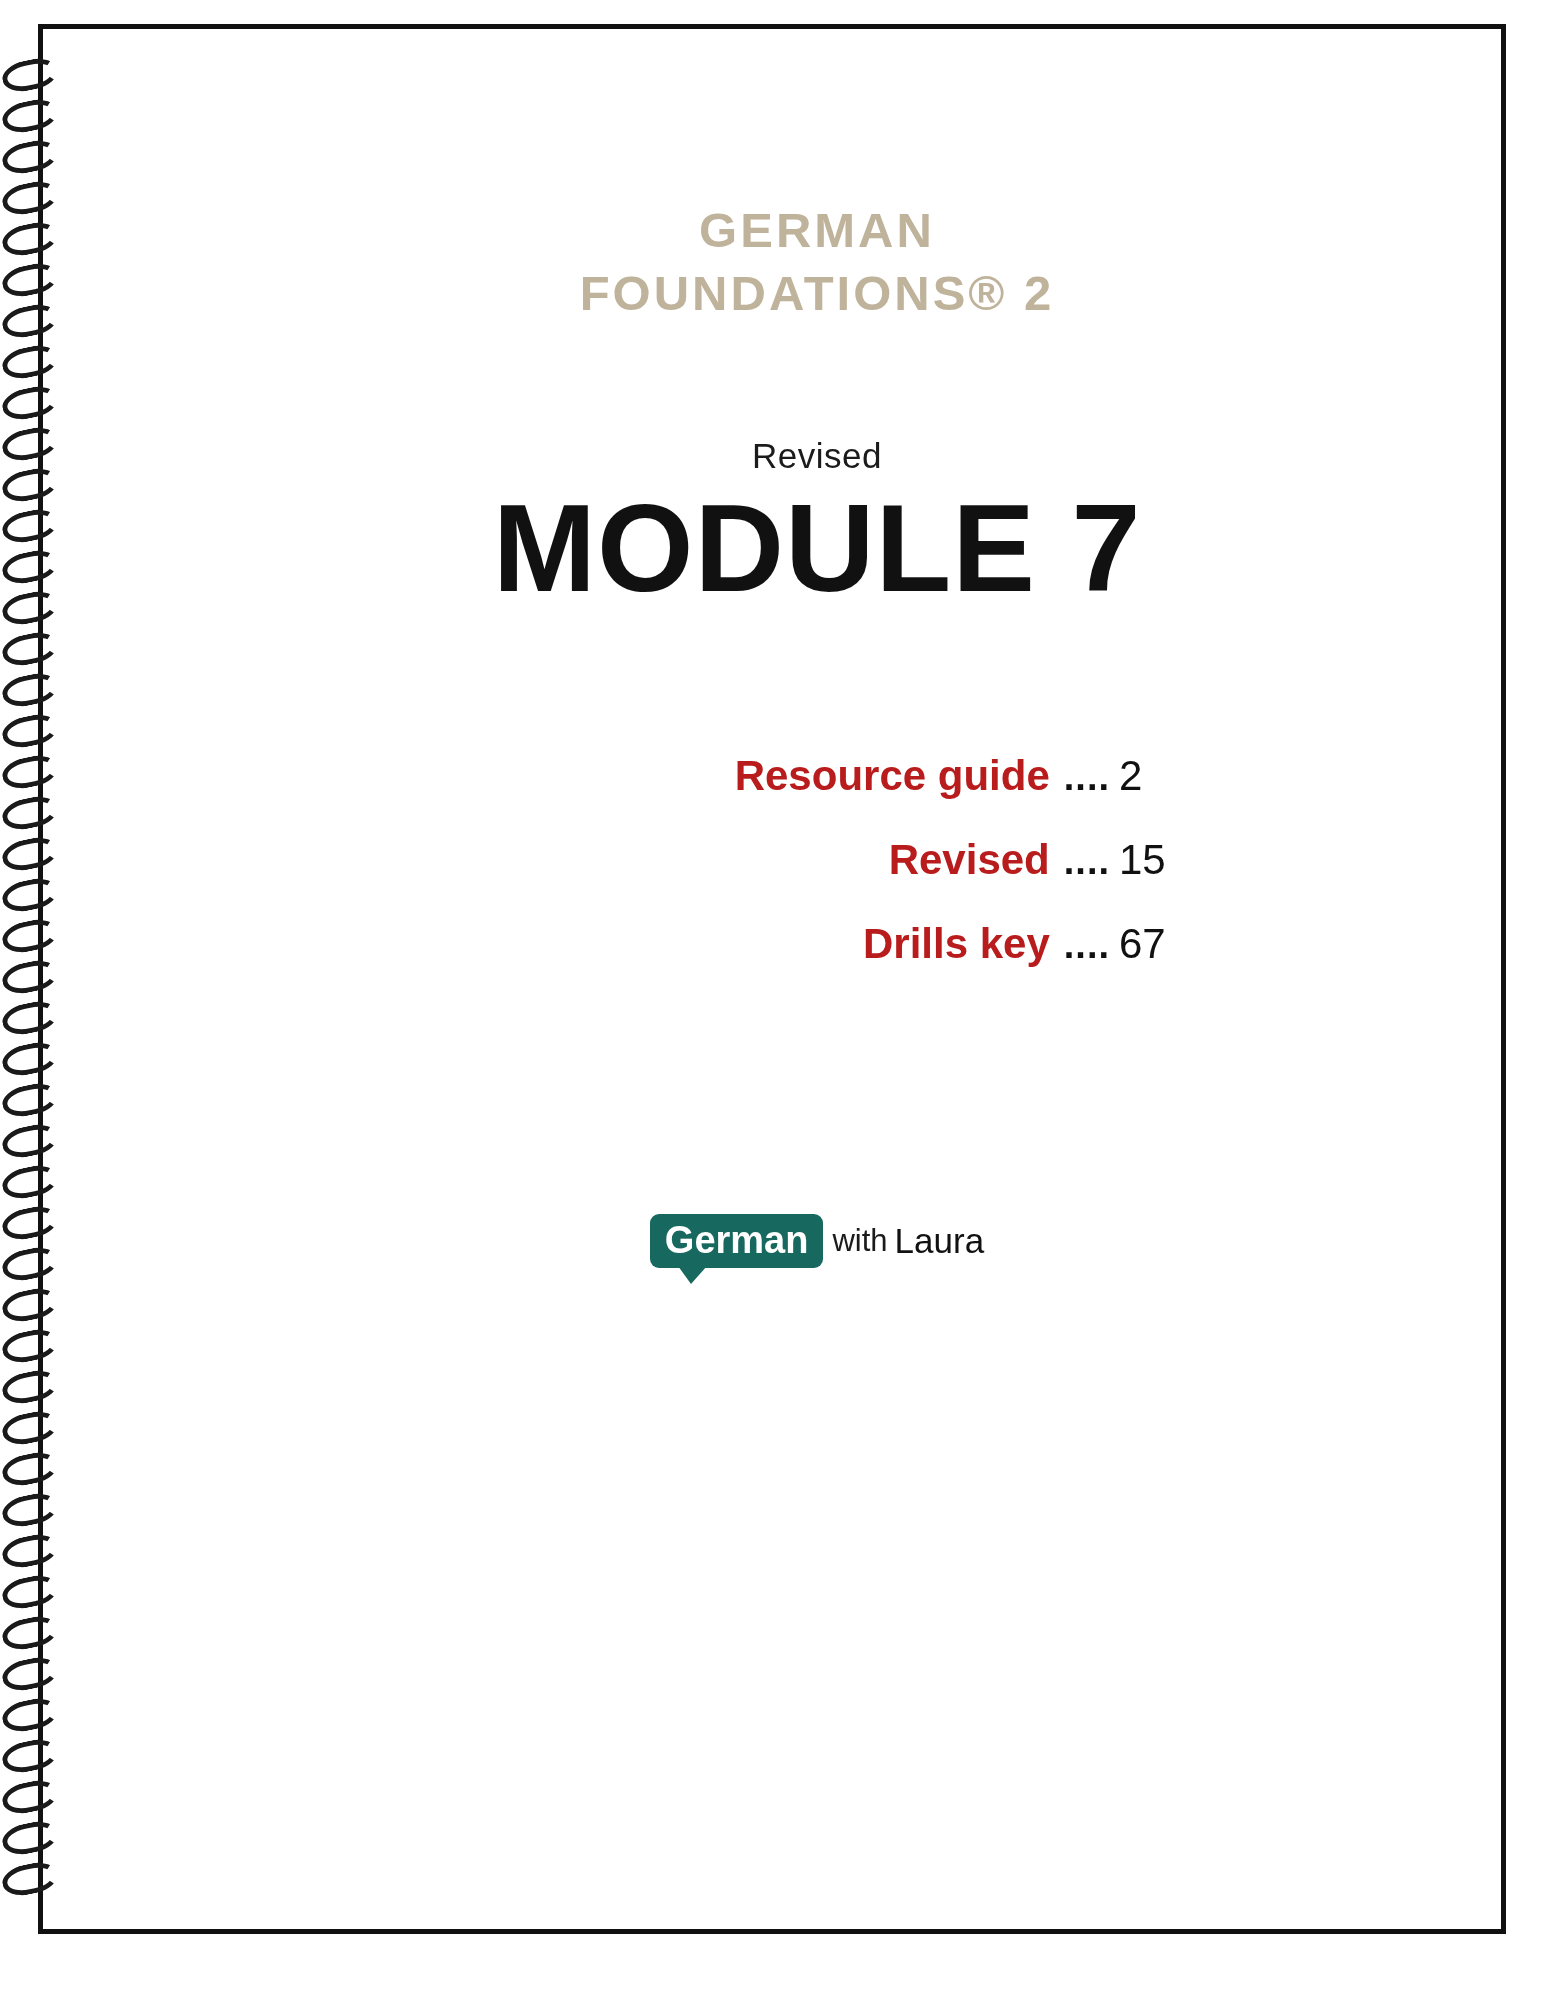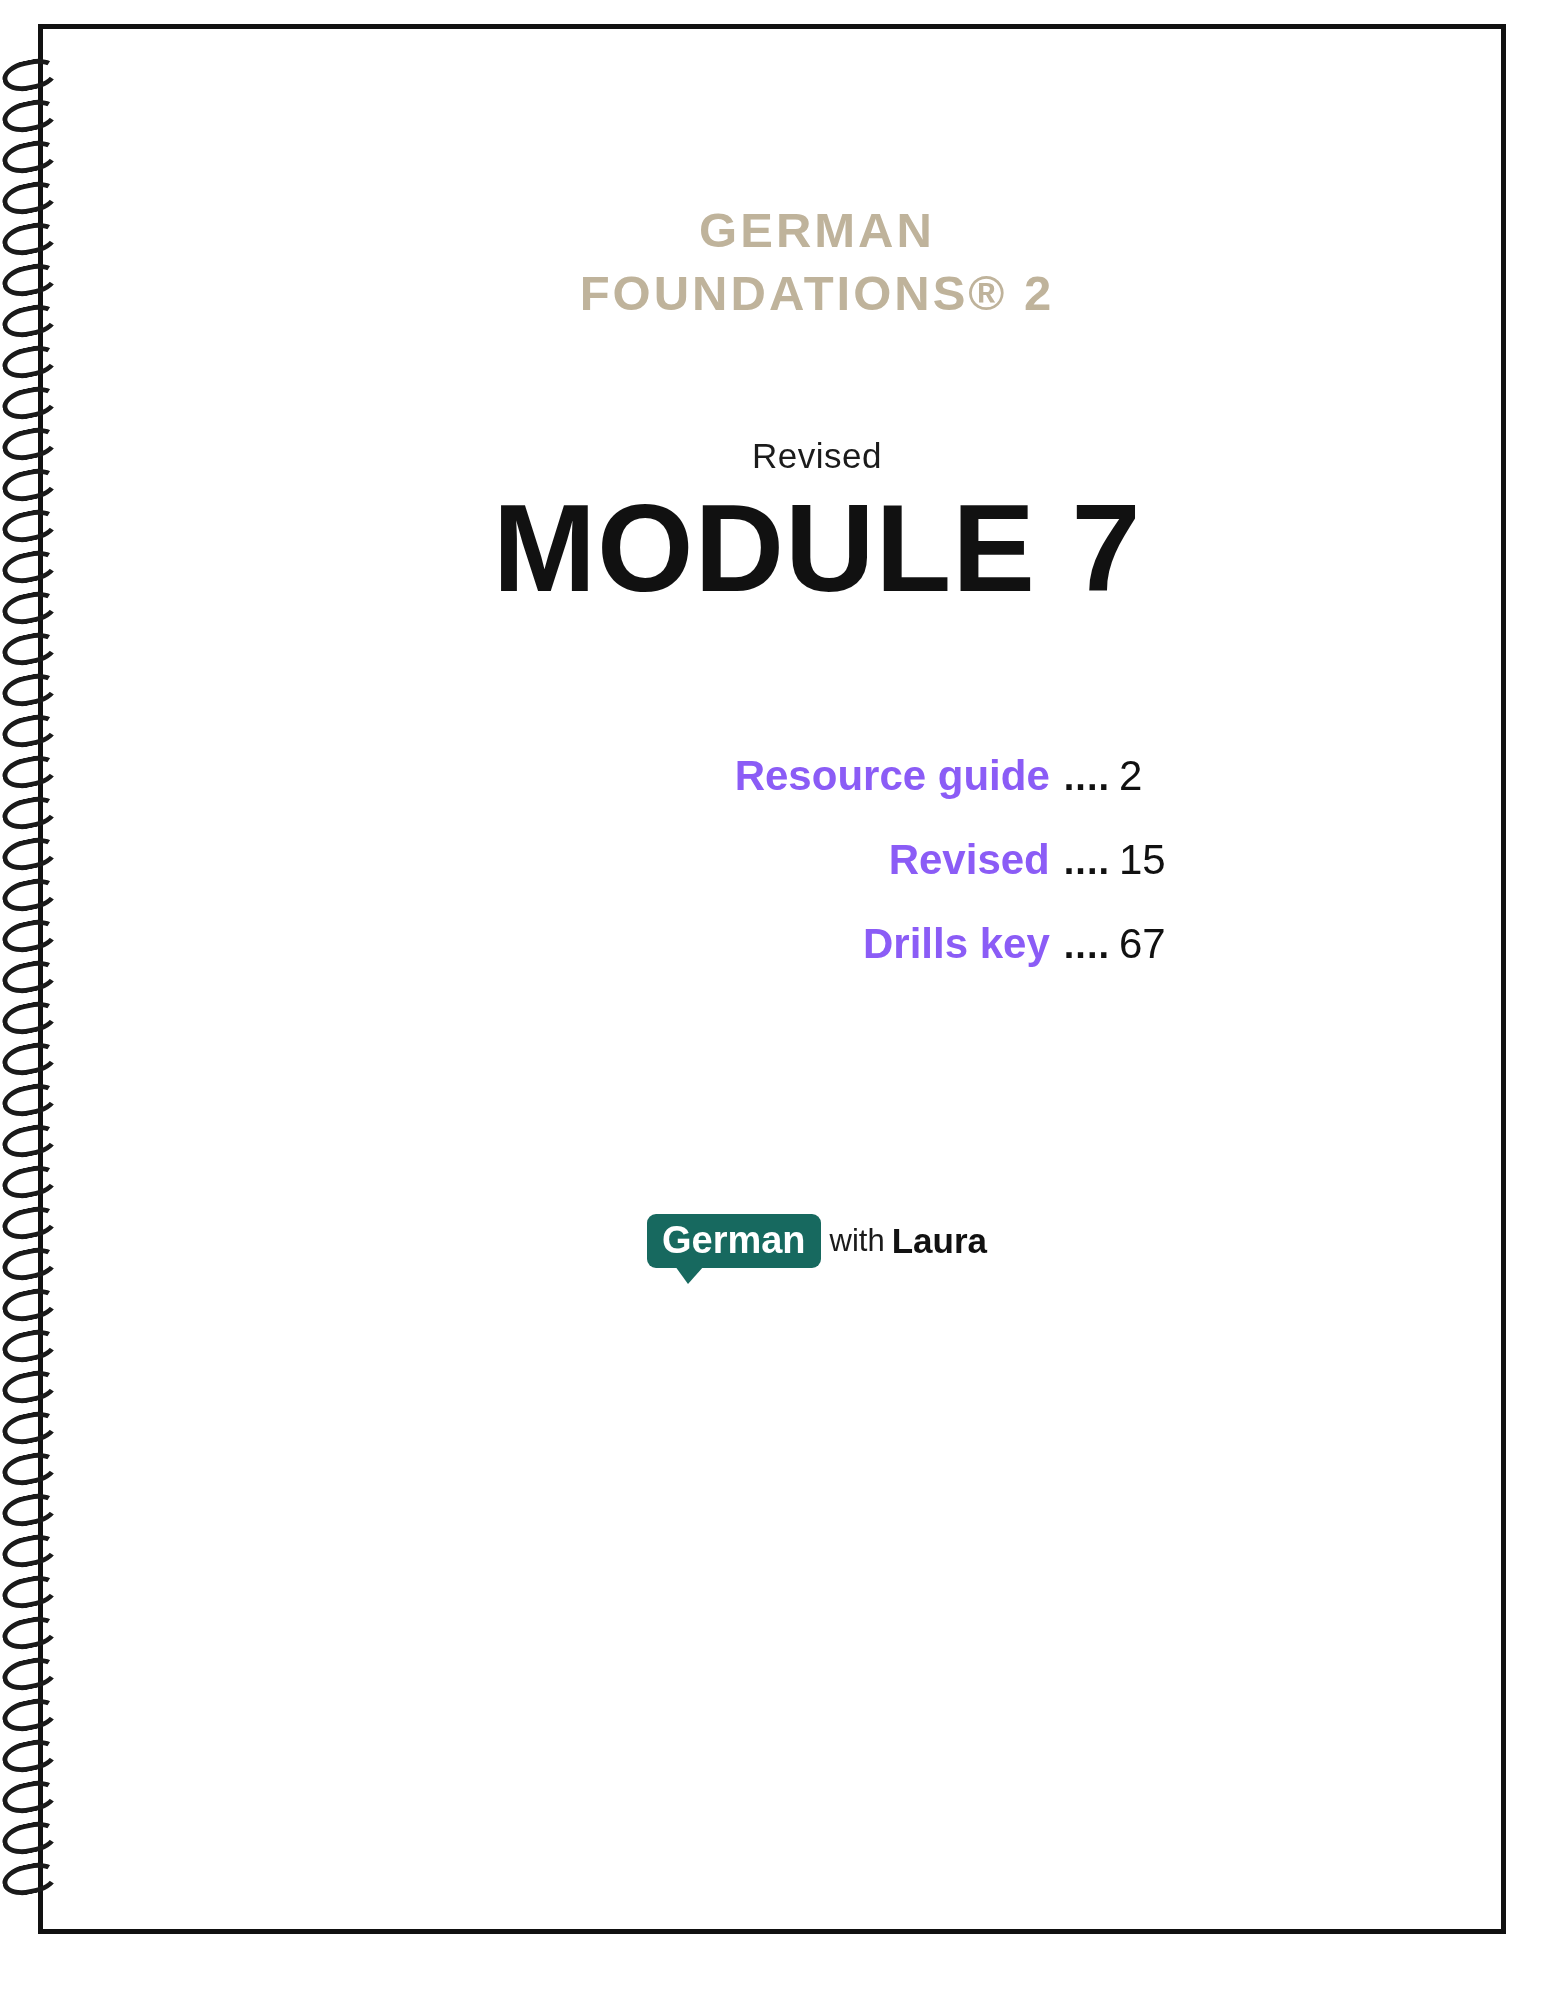--- a/index.html
+++ b/index.html
@@ -101,21 +101,21 @@
   .toc-row {
     display: flex;
     align-items: baseline;
     justify-content: flex-end;
     margin-bottom: 36px;
     white-space: nowrap;
   }
   .toc-label {
     font-size: 42px;
     font-weight: bold;
-    color: #8b5cf6;
+    color: #b91c1c;
   }
   .toc-dots {
     font-size: 38px;
     font-weight: bold;
     color: #111111;
     margin: 0 9px 0 14px;
     letter-spacing: 1px;
   }
   .toc-page {
     font-size: 42px;
@@ -156,21 +156,21 @@
   .logo-with {
     font-size: 31px;
     color: #1b1b1b;
     margin-left: 9px;
     font-weight: 400;
   }
   .logo-laura {
     font-size: 35px;
     color: #111111;
     margin-left: 7px;
-    font-weight: bold;
+    font-weight: normal;
   }
 </style>
 </head>
 <body>
 
 <div class="page-sheet">
 
   <div class="content">
 
     <div class="series-title">

